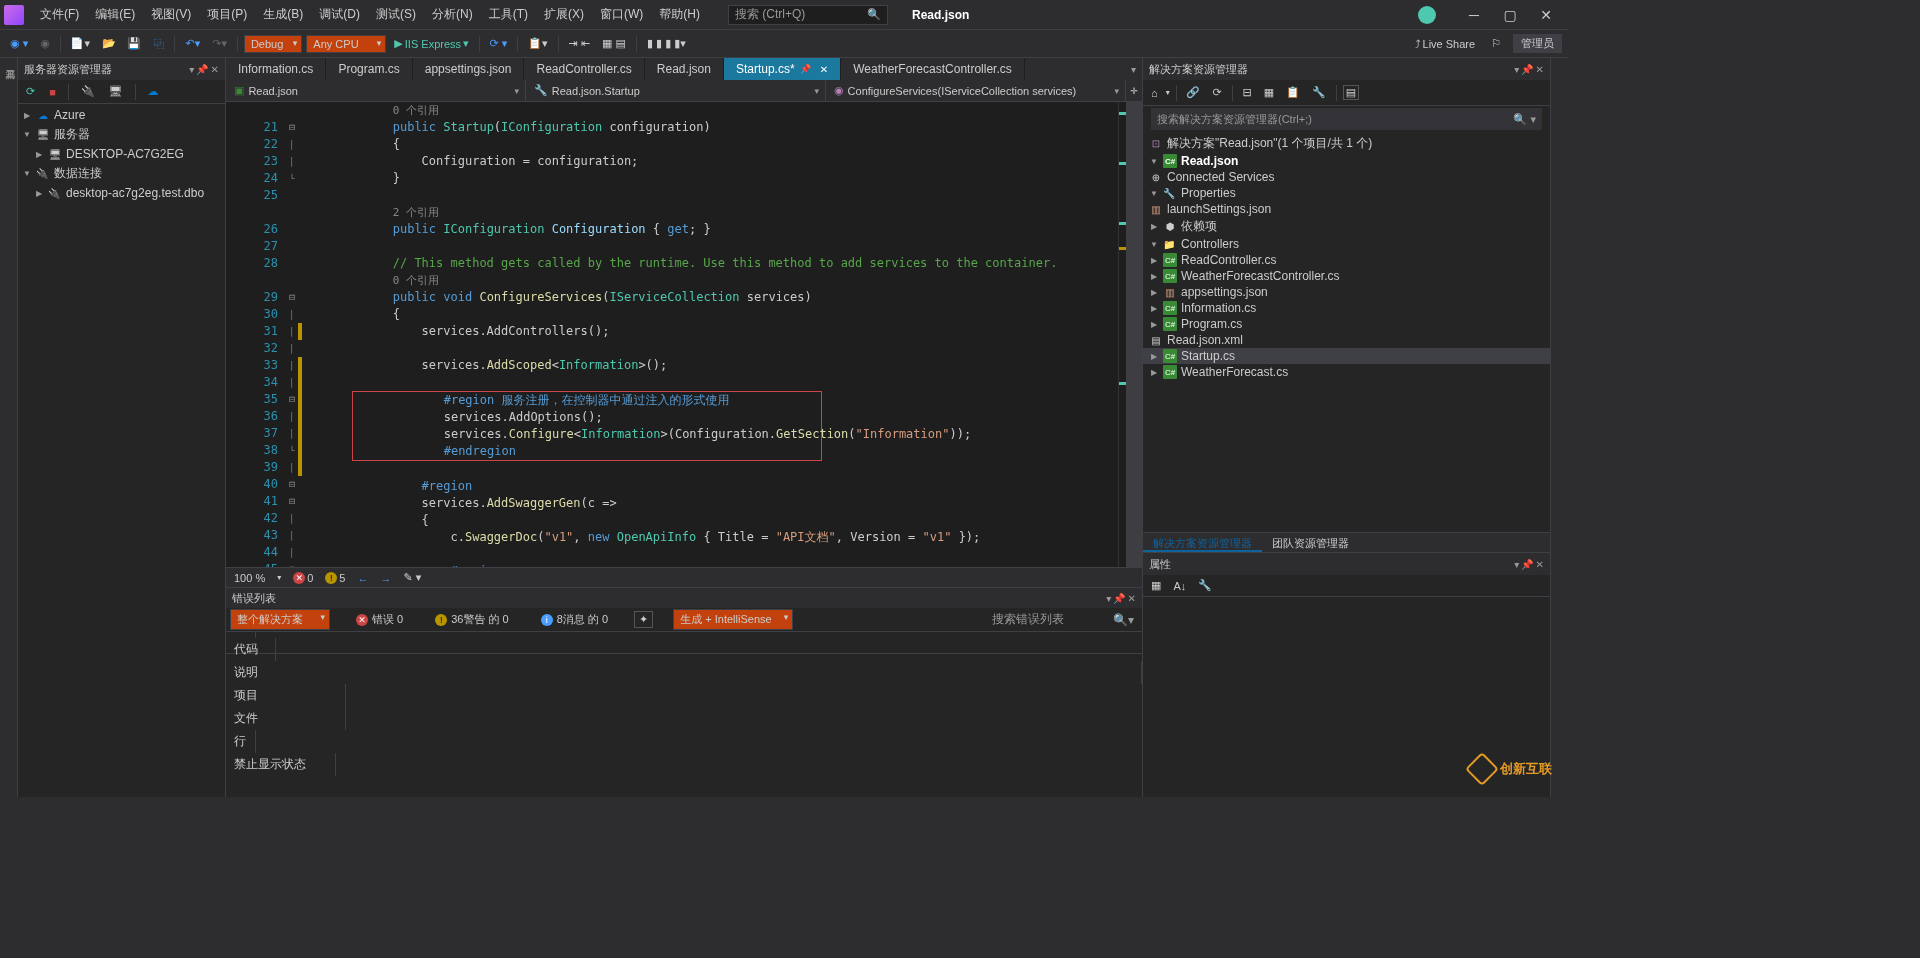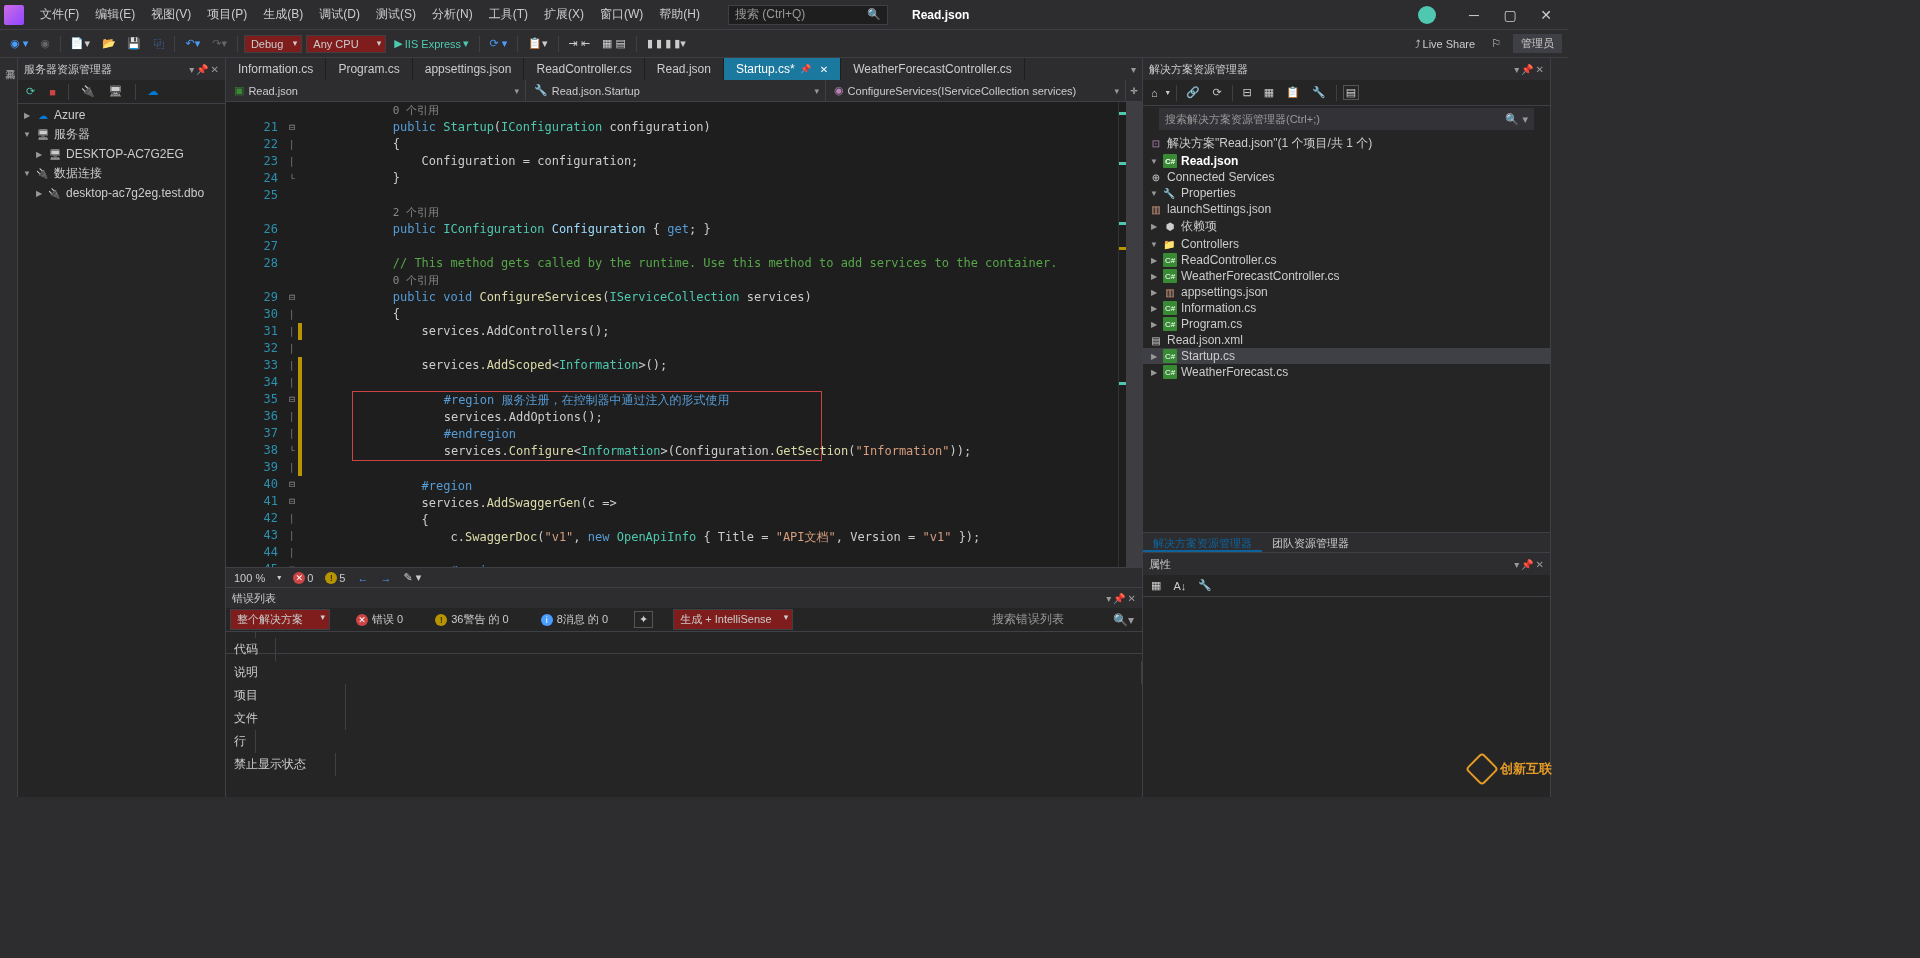--- a/index.html
+++ b/index.html
@@ -10,21 +10,21 @@
 .search-box { margin-left: 20px; background: #1e1e1e; border: 1px solid #3f3f46; padding: 2px 6px; width: 160px; height: 20px; color: #999; display: flex; align-items: center; justify-content: space-between; }
 .searchicon { font-size: 11px; }
 .doc-title { margin-left: 24px; color: #fff; font-weight: bold; }
 .window-controls { margin-left: auto; display: flex; gap: 16px; padding-right: 8px; align-items: center; }
 .window-btn { width: 20px; height: 20px; display: flex; align-items: center; justify-content: center; cursor: pointer; font-size: 14px; }
 .avatar { width: 18px; height: 18px; border-radius: 50%; background: #4ec9b0; margin-right: 12px; }
 
 .toolbar { height: 28px; background: #2d2d30; display: flex; align-items: center; padding: 0 6px; border-bottom: 1px solid #3f3f46; gap: 4px; }
 .tb-btn { padding: 2px 4px; cursor: pointer; display: flex; align-items: center; gap: 2px; font-size: 11px; }
 .tb-sep { width: 1px; height: 16px; background: #3f3f46; margin: 0 2px; }
-.tb-dropdown { background: #7f1d1d; border: 1px solid #3f3f46; padding: 2px 18px 2px 6px; font-size: 11px; min-width: 50px; position: relative; }
+.tb-dropdown { background: #c2410c; border: 1px solid #3f3f46; padding: 2px 18px 2px 6px; font-size: 11px; min-width: 50px; position: relative; }
 .tb-dropdown::after { content: "▾"; position: absolute; right: 4px; font-size: 9px; }
 .play-btn { color: #4ec9b0; }
 .liveshare { margin-left: auto; display: flex; align-items: center; gap: 8px; }
 .admin-badge { background: #3f3f46; padding: 2px 8px; font-size: 11px; }
 
 .main-layout { display: flex; height: calc(100% - 58px); }
 .left-sidebar-tiny { width: 18px; background: #2d2d30; border-right: 1px solid #3f3f46; writing-mode: vertical-rl; text-orientation: mixed; font-size: 10px; padding-top: 4px; color: #999; }
 
 .left-panel { width: 208px; background: #252526; border-right: 1px solid #3f3f46; display: flex; flex-direction: column; }
 .panel-header { height: 22px; background: #2d2d30; display: flex; align-items: center; padding: 0 6px; font-size: 11px; justify-content: space-between; }
@@ -74,21 +74,21 @@
 
 .bottom-panel { height: 210px; display: flex; flex-direction: column; background: #252526; border-top: 1px solid #3f3f46; }
 .errlist-header { height: 20px; display: flex; align-items: center; padding: 0 6px; justify-content: space-between; font-size: 11px; background: #2d2d30; }
 .errlist-toolbar { height: 24px; display: flex; align-items: center; padding: 0 4px; gap: 20px; border-bottom: 1px solid #3f3f46; }
 .filter-chip { display: flex; align-items: center; gap: 4px; padding: 2px 6px; font-size: 11px; cursor: pointer; }
 .errlist-cols { height: 22px; display: flex; border-bottom: 1px solid #3f3f46; font-size: 12px; flex-direction: column; }
 .col { padding: 3px 8px; border-right: 1px solid #3f3f46; }
 
 .right-panel { width: 408px; background: #252526; border-left: 1px solid #3f3f46; display: flex; flex-direction: column; }
 .right-toolbar { height: 26px; display: flex; align-items: center; padding: 0 4px; gap: 4px; border-bottom: 1px solid #3f3f46; }
-.sln-search { height: 22px; padding: 2px 6px; background: #333337; margin: 2px 16px; display: flex; align-items: center; font-size: 11px; color: #999; justify-content: space-between; gap: 23px; }
+.sln-search { height: 22px; padding: 2px 6px; background: #333337; margin: 2px 8px; display: flex; align-items: center; font-size: 11px; color: #999; justify-content: space-between; gap: 23px; }
 .sol-tree { flex: 1; overflow: auto; font-size: 12px; padding: 2px 0; }
 .sol-item { display: flex; align-items: center; padding: 1px 6px; gap: 4px; cursor: pointer; white-space: nowrap; }
 .sol-item.sel { background: #3f3f46; }
 .sol-item.bold { font-weight: bold; color: #fff; }
 .csicon { width: 14px; height: 14px; background: #388a34; color: #fff; font-size: 8px; display: inline-flex; align-items: center; justify-content: center; border-radius: 1px; }
 .sol-tabs { height: 20px; display: flex; border-top: 1px solid #3f3f46; font-size: 11px; background: #2d2d30; }
 .sol-tab { padding: 3px 10px; cursor: pointer; }
 .sol-tab.active { color: #0e639c; border-bottom: 2px solid #0e639c; }
 
 .props-panel { border-top: 1px solid #3f3f46; }
@@ -349,22 +349,22 @@
           <div class="code-line ">            <span class="ref-lens">0 个引用</span></div>
           <div class="code-line ">            <span class="kw">public void </span><span class="method">ConfigureServices</span><span class="">(</span><span class="type">IServiceCollection</span><span class=""> services)</span></div>
           <div class="code-line ">            {</div>
           <div class="code-line ">                services.AddControllers();</div>
           <div class="code-line "></div>
           <div class="code-line ">            <span class="">    services.</span><span class="method">AddScoped</span><span class="">&lt;</span><span class="type">Information</span><span class="">&gt;();</span></div>
           <div class="code-line "></div>
           <div class="redbox" style="margin-left:50px;width:470px">
             <div class="code-line ">        <span class="kw">    #region 服务注册，在控制器中通过注入的形式使用</span></div>
             <div class="code-line ">            services.AddOptions();</div>
+            <div class="code-line ">        <span class="">    services.</span><span class="method">Configure</span><span class="">&lt;</span><span class="type">Information</span><span class="">&gt;(Configuration.</span><span class="method">GetSection</span><span class="">(</span><span class="str">"Information"</span><span class="">));</span></div>
             <div class="code-line ">        <span class="kw">    #endregion</span></div>
-            <div class="code-line ">        <span class="">    services.</span><span class="method">Configure</span><span class="">&lt;</span><span class="type">Information</span><span class="">&gt;(Configuration.</span><span class="method">GetSection</span><span class="">(</span><span class="str">"Information"</span><span class="">));</span></div>
           </div>
           <div class="code-line "></div>
           <div class="code-line ">            <span class="kw">    #region</span></div>
           <div class="code-line ">            <span class="">    services.</span><span class="method">AddSwaggerGen</span><span class="">(c =&gt;</span></div>
           <div class="code-line ">                {</div>
           <div class="code-line ">            <span class="">        c.</span><span class="method">SwaggerDoc</span><span class="">(</span><span class="str">"v1"</span><span class="">, </span><span class="kw">new </span><span class="type">OpenApiInfo</span><span class=""> { Title = </span><span class="str">"API文档"</span><span class="">, Version = </span><span class="str">"v1"</span><span class=""> });</span></div>
           <div class="code-line "></div>
           <div class="code-line ">            <span class="kw">        #region</span></div>
         </div>
       <div class="editor-minimap">

